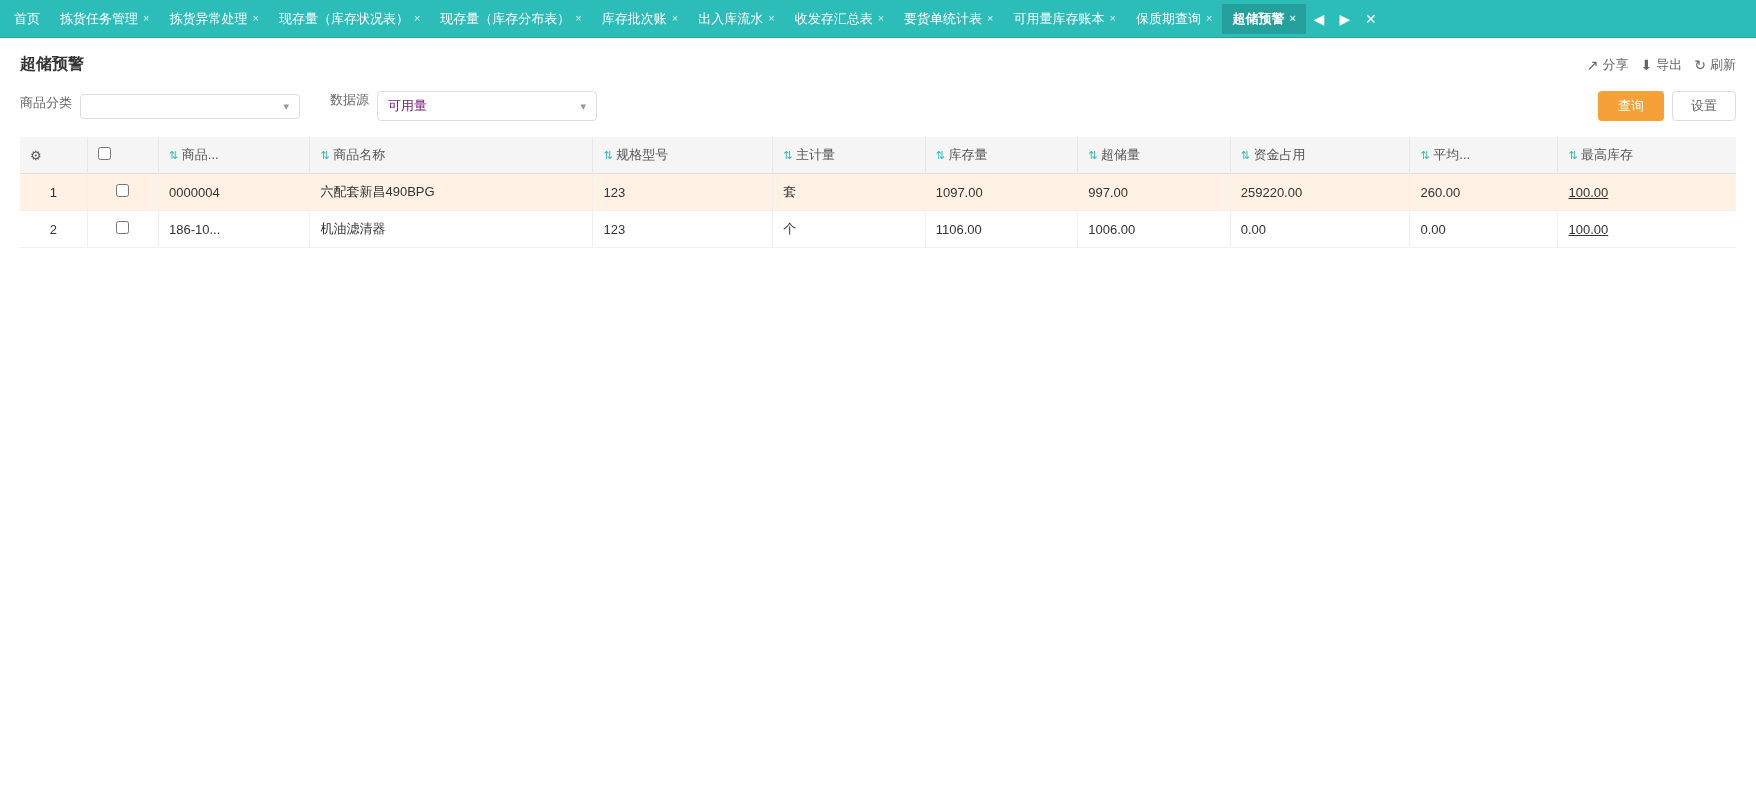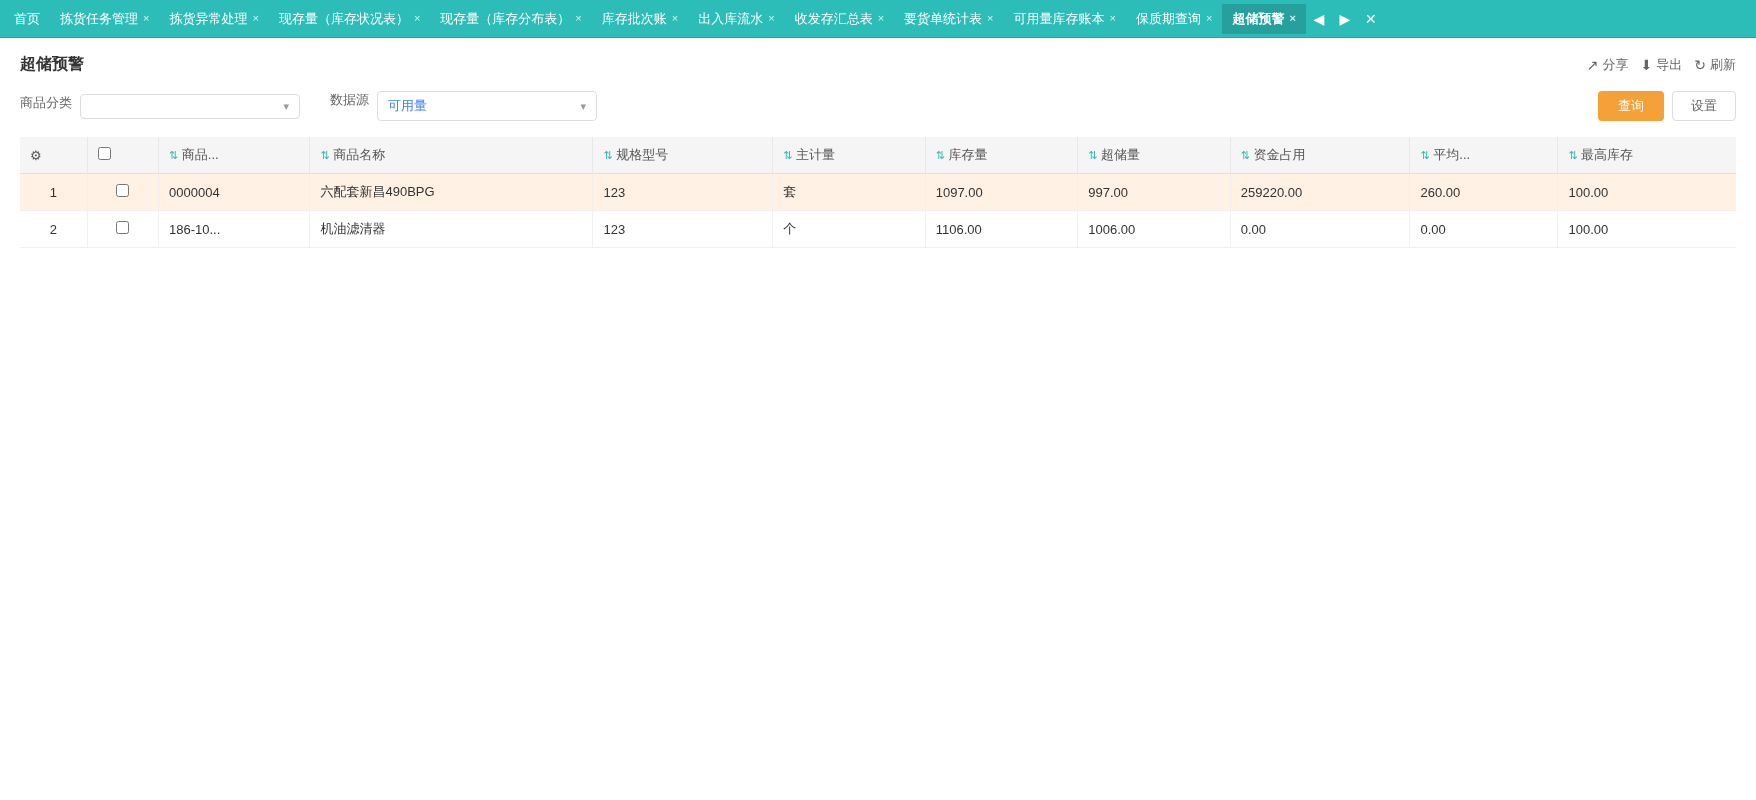--- a/index.html
+++ b/index.html
@@ -157,28 +157,28 @@
     .data-table thead th:last-child { border-right: none; font-family: Liberation Serif, serif; }
     .data-table tbody tr {
       border-bottom: 1px solid #f0f0f0;
     }
     .data-table tbody tr.highlighted { background: #fff2e5; }
     .data-table tbody td {
       padding: 9px 10px;
       color: #333;
       border-right: 1px solid #f0f0f0;
     }
-    .data-table tbody td:last-child { border-right: none; }
+    .data-table tbody td:last-child { border-right: none; text-decoration: underline; }
     .row-num { color: #999; text-align: center; }
     .th-gear { text-align: center; }
     .checkbox-cell { text-align: center; }
     input[type="checkbox"] { cursor: pointer; accent-color: #2dbdb8; }
 
     
-    .ds-value { color: #3b82f6; }
+    .ds-value { color: #701a75; }
   </style>
 </head>
 <body>
 
 <div class="topbar">
   <div class="topbar-item">
     <span>首页</span>
   </div>
   <div class="topbar-item">
     <span>拣货任务管理</span>

